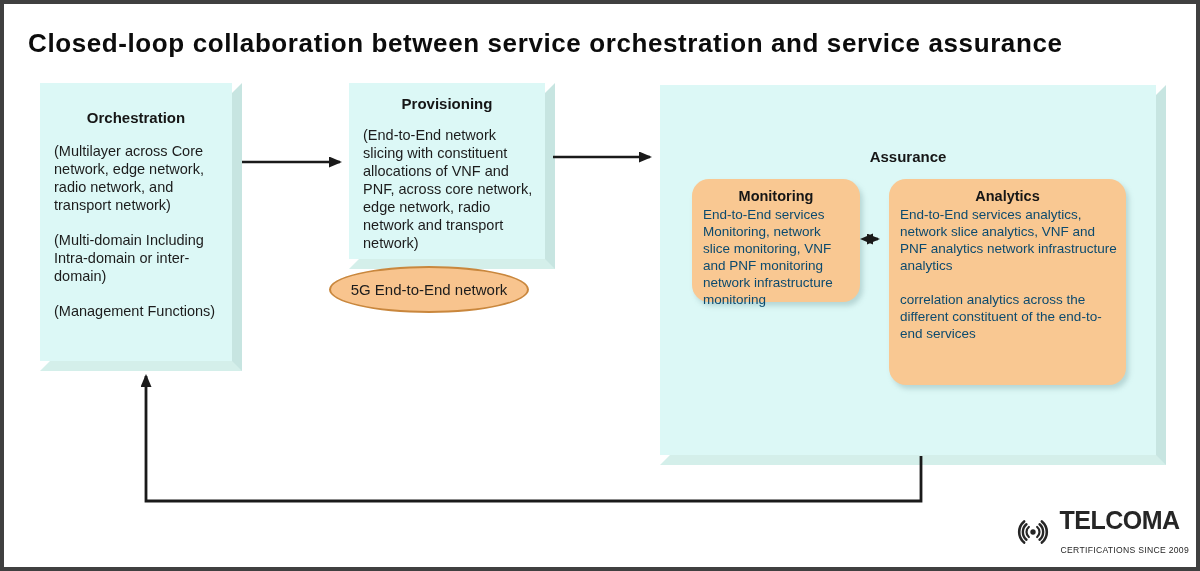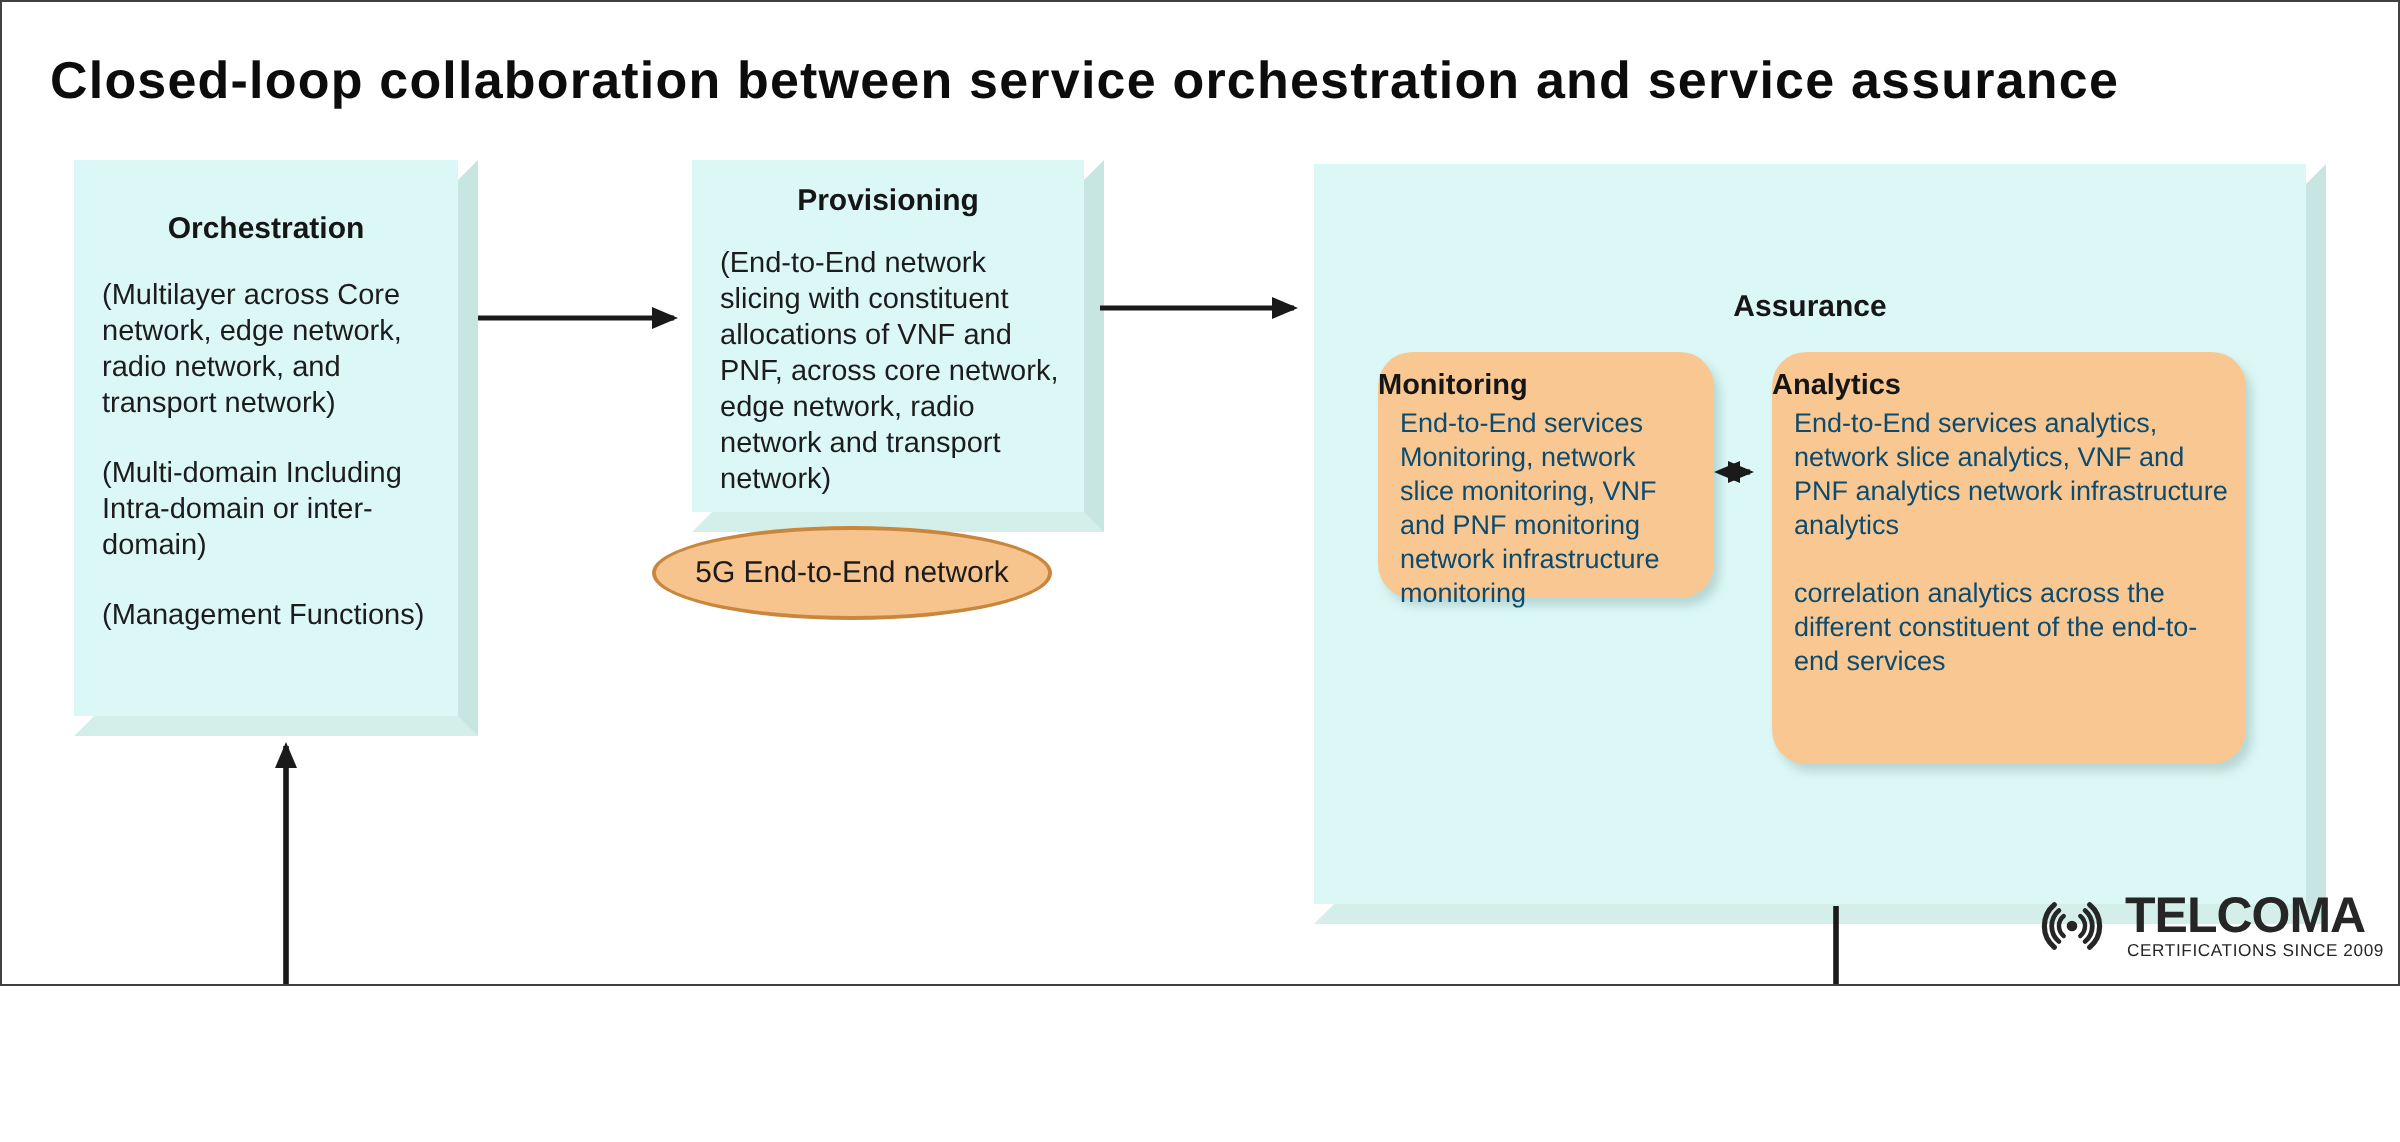--- a/index.html
+++ b/index.html
@@ -1,21 +1,21 @@
 <!DOCTYPE html>
 <html><head>
 <meta charset="utf-8">
 <style>
   html,body{margin:0;padding:0;background:#fff;}
   .canvas{
     position:relative;
-    width:1200px;height:493px;
+    width:1200px;height:571px;
     box-sizing:border-box;
     background:#ffffff;
-    border:1px solid #404040;
+    border:4px solid #404040;
     font-family:"Liberation Sans", sans-serif;
     color:#1c1c1c;
     overflow:hidden;
   }
   .main-title{
     position:absolute;left:24px;top:24px;width:1160px;
     font-size:26px;font-weight:700;letter-spacing:0.6px;color:#0c0c0c;
     margin:0;
   }
   
@@ -49,21 +49,21 @@
   .assurance{left:656px;top:81px;width:496px;height:370px;}
   .assurance .box-title{padding-top:15px;font-weight:700;margin-top:48px;}
   
   .card{
     position:absolute;
     background:#f9c892;
     border-radius:17px;
     box-shadow:3px 4px 5px rgba(140,175,175,0.45);
   }
   .card .card-title{
-    text-align:left;font-weight:700;font-size:14.5px;margin:9px 0 2px 0;color:#161616;
+    text-align:center;font-weight:700;font-size:14.5px;margin:9px 0 2px 0;color:#161616;
   }
   .card .card-body{
     font-size:13.5px;line-height:17px;margin:0 9px 0 11px;color:#0c4a6e;
   }
   .card .card-body p{margin:0 0 17px 0;}
   .card.monitoring{left:32px;top:94px;width:168px;height:123px;}
   .card.analytics{left:229px;top:94px;width:237px;height:206px;}
   
   .ellipse{
     position:absolute;left:325px;top:262px;width:200px;height:47px;
@@ -79,21 +79,21 @@
   
   .logo{
     position:absolute;right:7px;bottom:12px;
     display:flex;align-items:center;color:#262626;justify-content:flex-end;
   }
   .logo-icon{width:48px;height:34px;margin-right:3px;}
   .logo-name{
     font-size:25px;font-weight:700;letter-spacing:-0.5px;line-height:22px;margin:0;color:#262626;
   }
   .logo-tagline{
-    font-size:8.6px;letter-spacing:0.3px;margin:1px 0 0 1px;color:#262626;
+    font-size:8.6px;letter-spacing:0.3px;margin:14px 0 0 1px;color:#262626;
   }
 </style>
 </head>
 <body>
 
 <div class="canvas">
 
   <h1 class="main-title">Closed-loop collaboration between service orchestration and service assurance</h1>
 
   <div class="box3d provisioning">

